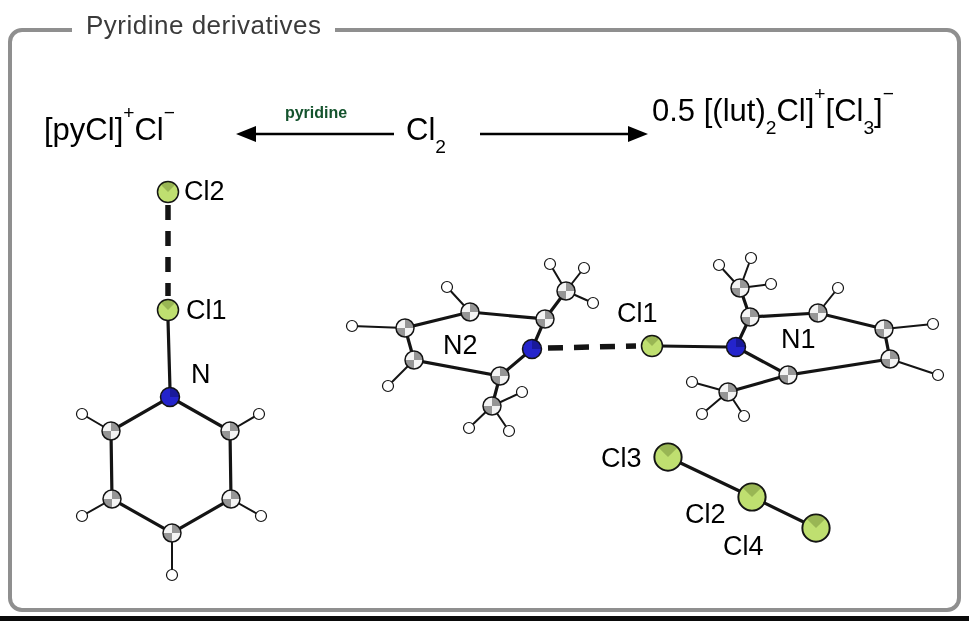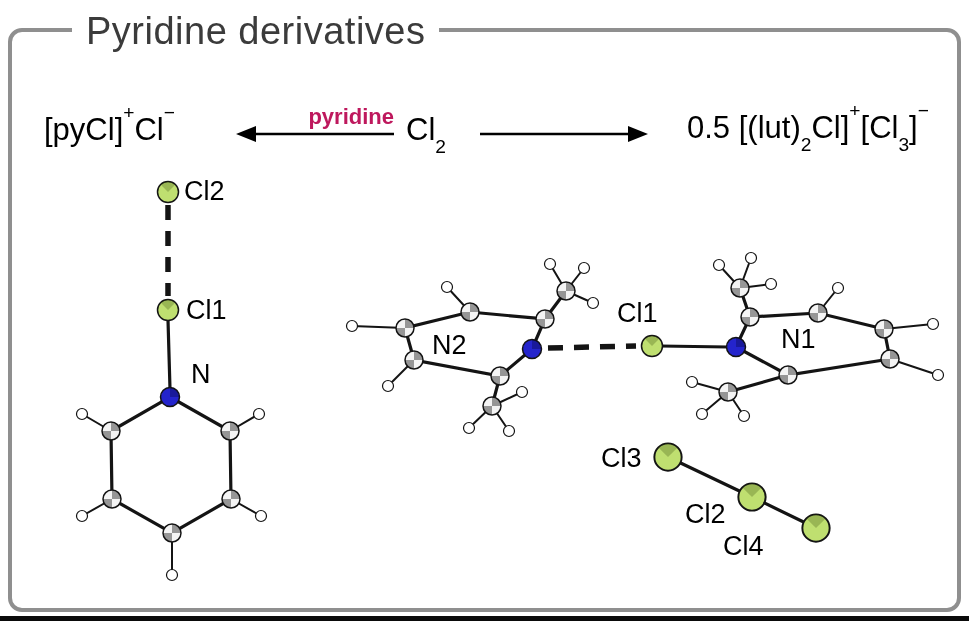--- a/index.html
+++ b/index.html
@@ -3,28 +3,28 @@
 <meta charset="utf-8">
 <style>
   * { margin:0; padding:0; box-sizing:border-box; }
   html,body { width:969px; height:621px; background:#ffffff; font-family:"Liberation Sans", sans-serif; }
   .stage { position:relative; width:969px; height:621px; background:#fff; overflow:hidden; }
 
   .frame { position:absolute; left:8px; top:28px; width:953px; height:584px;
            border:4px solid #8f8f8f; border-radius:14px; }
   .bottom-bar { position:absolute; left:0; bottom:0; width:969px; height:5px; background:#0a0a0a; }
 
-  .title { position:absolute; left:72px; top:7px; font-size:38px; line-height:48px;
+  .title { position:absolute; left:72px; top:1px; font-size:26px; line-height:48px;
            color:#3b3b3b; background:#fff; padding:0 14px; letter-spacing:0.5px; white-space:nowrap; }
 
   .formula { position:absolute; font-size:31px; color:#000; white-space:nowrap; }
   .formula sub { font-size:0.62em; position:relative; top:0.28em; }
   .formula sup { font-size:0.62em; position:relative; top:-0.5em; }
 
-  .reagent { position:absolute; font-size:22px; font-weight:600; color:#be185d; text-align:right; white-space:nowrap; }
+  .reagent { position:absolute; font-size:16px; font-weight:600; color:#14532d; text-align:center; white-space:nowrap; }
 
   .atom-label { position:absolute; font-size:27px; color:#000; white-space:nowrap; }
 
   svg.mol { position:absolute; left:0; top:0; }
   .bond  { stroke:#141414; stroke-width:3.2; stroke-linecap:round; fill:none; }
   .hbond { stroke:#141414; stroke-width:2; stroke-linecap:round; }
   .xbond { stroke:#141414; stroke-width:5.5; stroke-dasharray:15 11; }
   .arrow { stroke:#000; stroke-width:2.6; }
   .arrowhead { fill:#000; stroke:none; }
   svg.mol circle { stroke:#141414; stroke-width:1.5; }
@@ -46,21 +46,21 @@
     <span>[pyCl]</span><sup>+</sup><span>Cl</span><sup>−</sup>
   </div>
 
   <div class="reagent" style="left:238px; top:104px; width:156px;">pyridine</div>
 
   <div class="formula" style="left:406px; top:112px;">
     <span>Cl</span><sub>2</sub>
   </div>
 
 
-  <div class="formula" style="left:652px; top:110px;margin-left:35px;">
+  <div class="formula" style="left:652px; top:93px;">
     <span>0.5 [(lut)</span><sub>2</sub><span>Cl]</span><sup>+</sup><span>[Cl</span><sub>3</sub><span>]</span><sup>−</sup>
   </div>
 
   <svg class="mol" width="969" height="621" viewBox="0 0 969 621">
     <defs>
       <g id="atomH">
           <circle r="5.5"></circle>
         </g>
       <g id="atomC">
         <circle r="9"></circle>
@@ -202,21 +202,21 @@
         <use href="#atomCl" transform="translate(752,497) scale(1.3)"></use>
         <use href="#atomCl" transform="translate(816,528) scale(1.3)"></use>
       </g>
     </g>
   </svg>
 
   <div class="atom-label" style="left:184px; top:176px;">Cl2</div>
   <div class="atom-label" style="left:186px; top:295px;">Cl1</div>
   <div class="atom-label" style="left:191px; top:359px;">N</div>
 
-  <div class="atom-label" style="left:432px; top:330px;">N2</div>
+  <div class="atom-label" style="left:443px; top:330px;">N2</div>
   <div class="atom-label" style="left:617px; top:298px;">Cl1</div>
   <div class="atom-label" style="left:781px; top:324px;">N1</div>
 
   <div class="atom-label" style="left:601px; top:443px;">Cl3</div>
   <div class="atom-label" style="left:685px; top:499px;">Cl2</div>
   <div class="atom-label" style="left:723px; top:531px;">Cl4</div>
 
 </div>
 
 </body></html>

